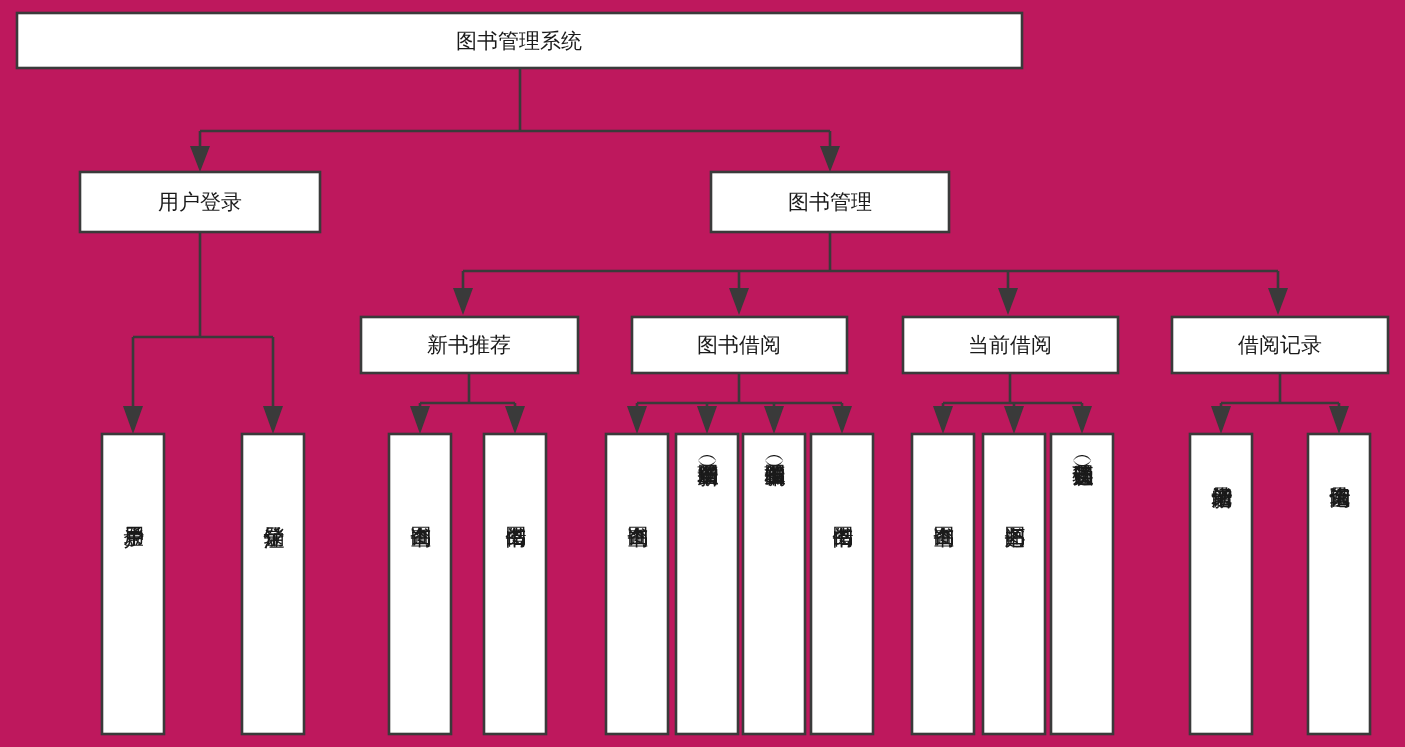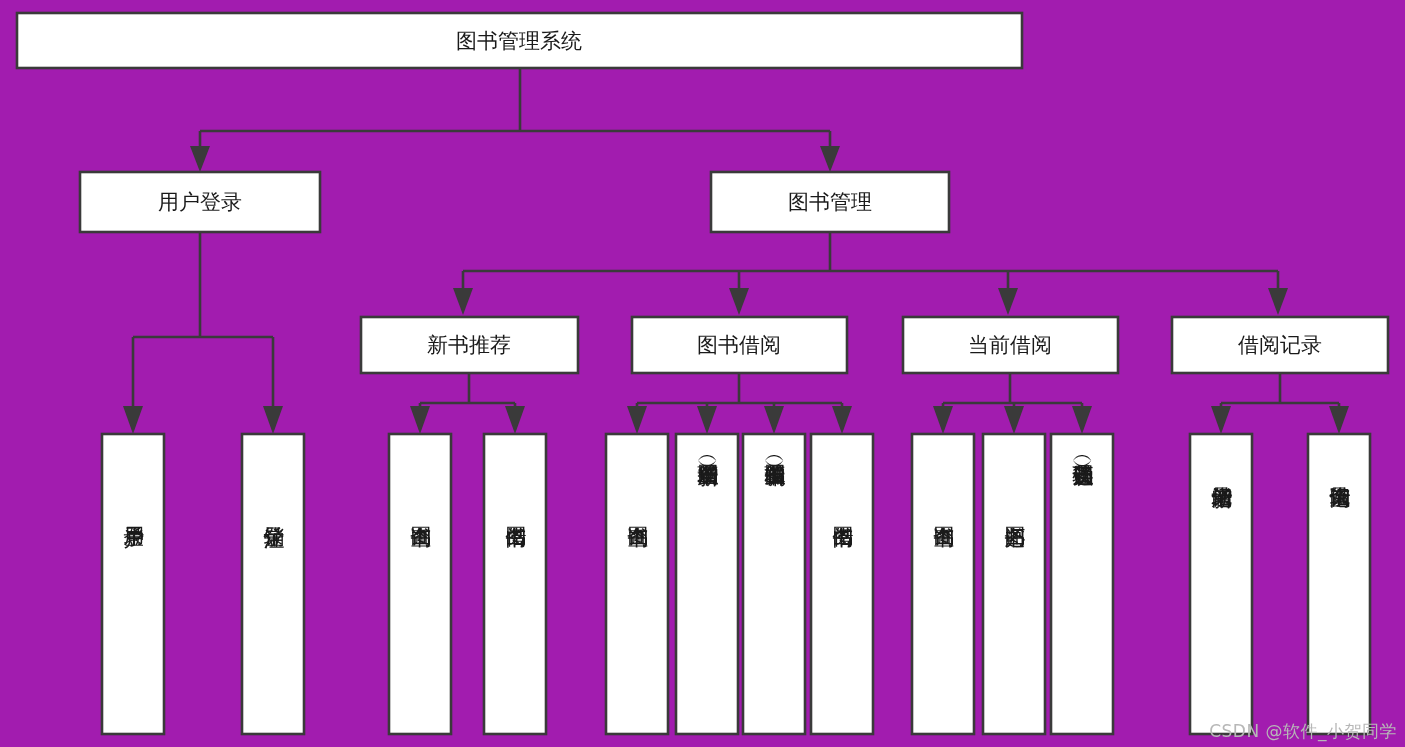--- a/index.html
+++ b/index.html
@@ -11,21 +11,21 @@
   body {
     width: 1405px;
     height: 747px;
     font-family: "DejaVu Sans", "Liberation Sans", sans-serif;
     overflow: hidden;
   }
   #diagram-root {
     position: relative;
     width: 1405px;
     height: 747px;
-    background: #a21caf;
+    background: #be185d;
   }
   svg#tree-svg {
     position: absolute;
     left: 0;
     top: 0;
     width: 1405px;
     height: 747px;
     display: block;
   }
   .node-box {
@@ -239,15 +239,14 @@
       <rect class="node-box" x="1190" y="434" width="62" height="300"></rect>
       <text class="node-label label-v" x="1221" y="470" writing-mode="tb" glyph-orientation-vertical="0">新增借阅记录</text>
     </g>
     <g>
       <rect class="node-box" x="1308" y="434" width="62" height="300"></rect>
       <text class="node-label label-v" x="1339" y="470" writing-mode="tb" glyph-orientation-vertical="0">查询借阅记录</text>
     </g>
 
   </svg>
 
-  <div class="watermark">CSDN @软件_小贺同学</div>
 
 </div>
 
 </body></html>

